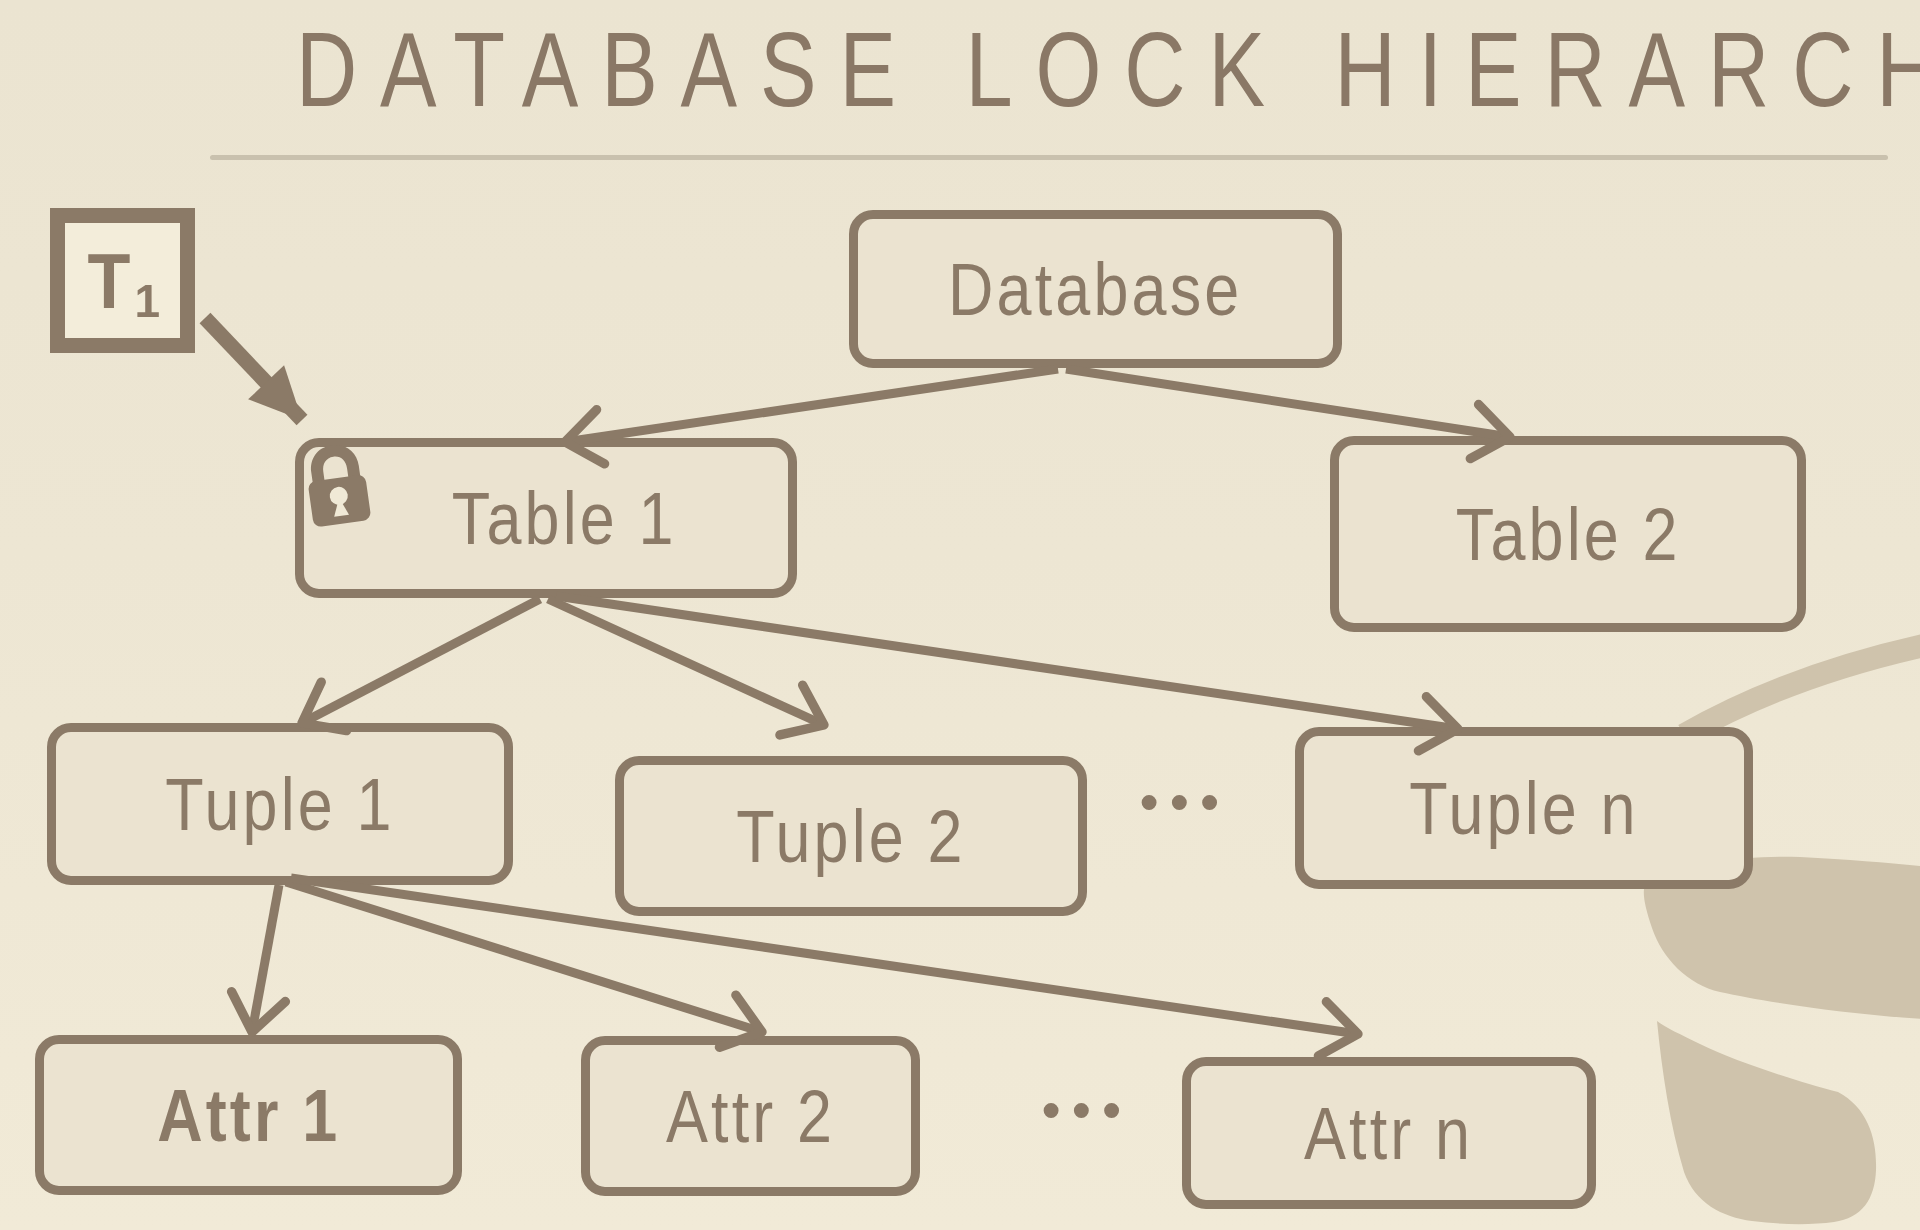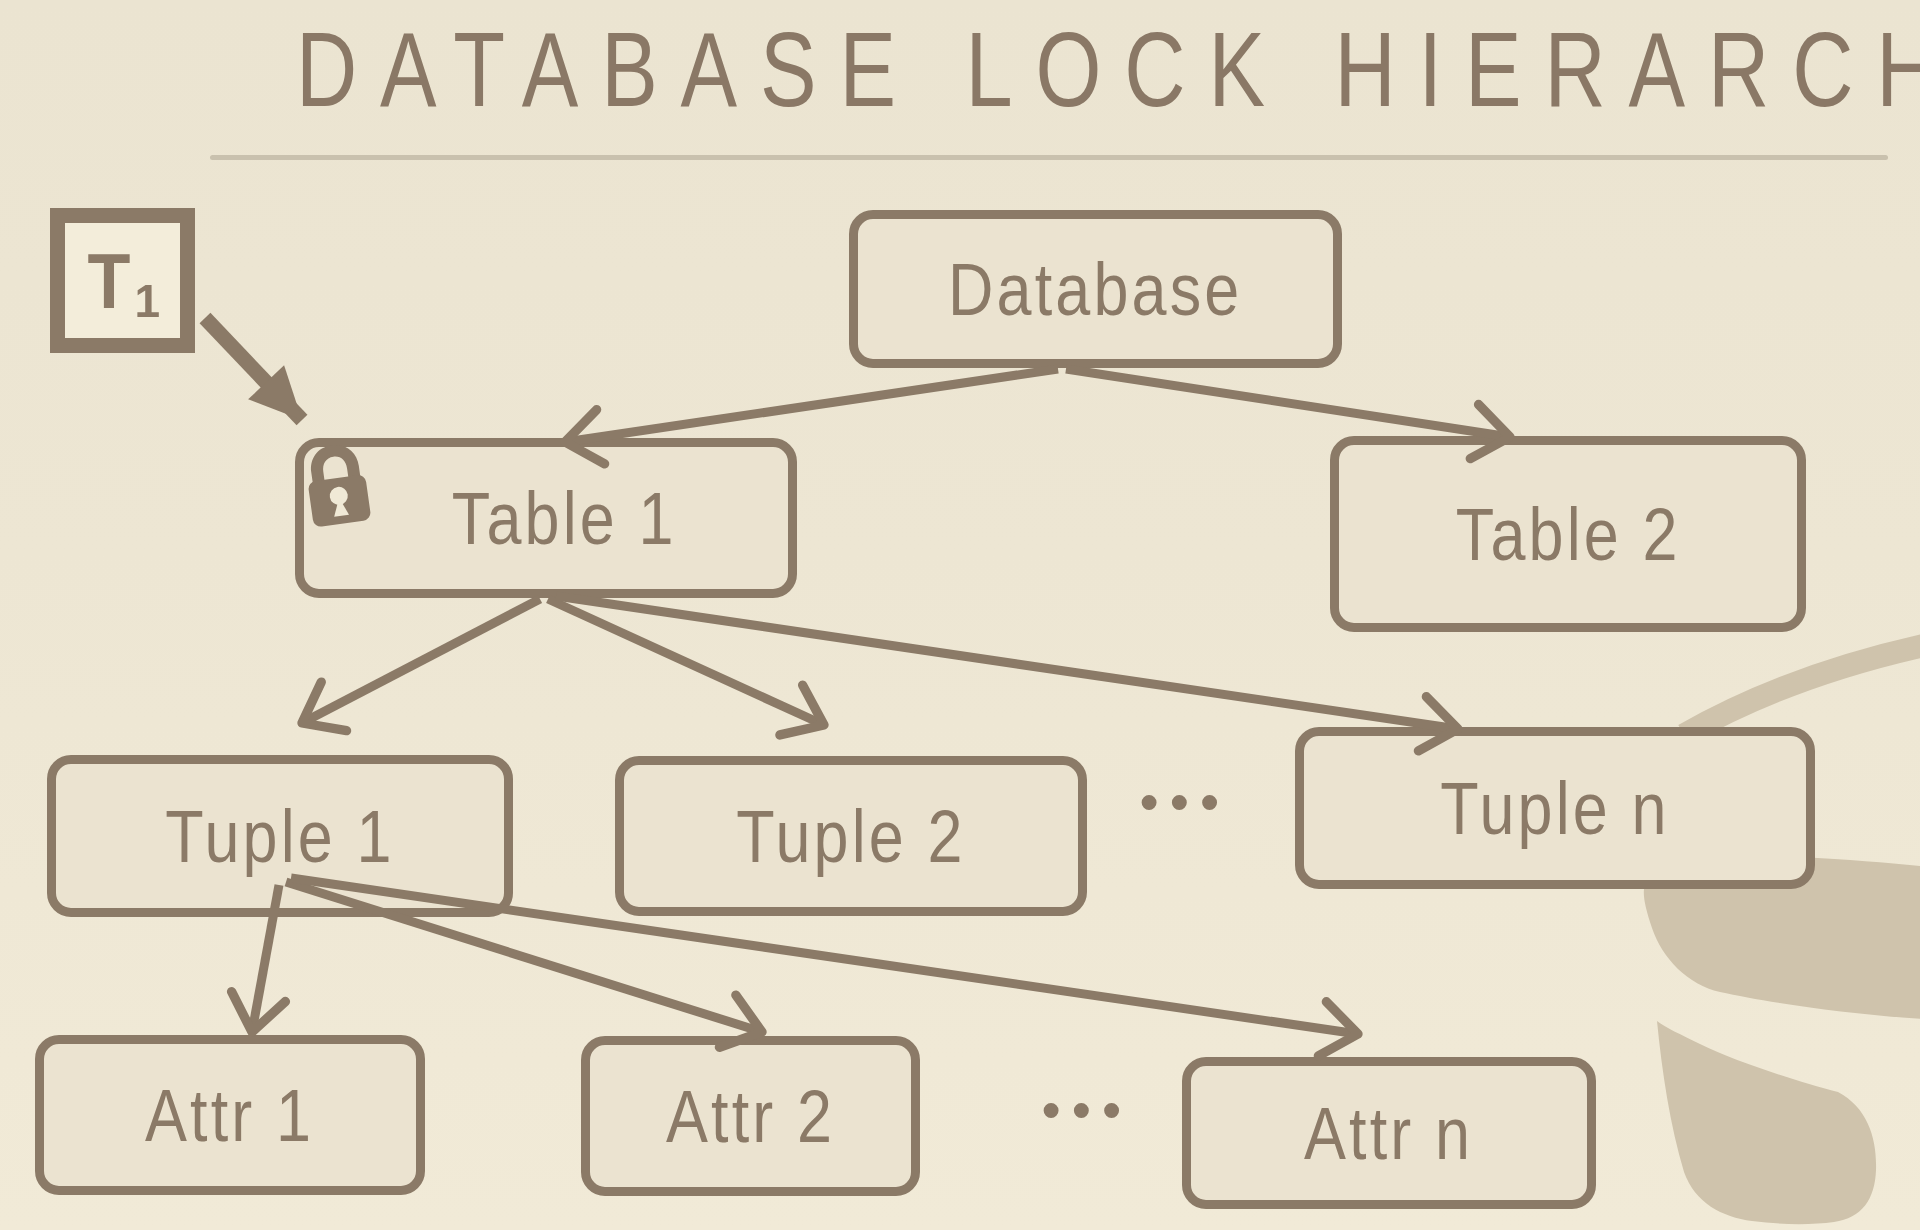--- a/index.html
+++ b/index.html
@@ -27,24 +27,24 @@
     background:#ebe3d0;border:9px solid #8b7a67;border-radius:24px;
     display:flex;align-items:center;justify-content:center;
   }
   .node .lbl{
     display:inline-block;font-size:74px;color:#8b7a67;letter-spacing:0.05em;
     white-space:nowrap;transform:scaleX(0.85);transform-origin:center;
   }
   .n-db {left:815px; top:210px; width:493px;height:158px;margin-left:34px;}
   .n-t1 {left:295px; top:438px; width:502px;height:160px;padding-left:36px;}
   .n-t2 {left:1330px;top:436px; width:476px;height:196px;}
-  .n-tu1{left:47px;  top:723px; width:466px;height:162px;margin-top:32px;}
+  .n-tu1{left:47px;  top:723px; width:466px;height:162px;}
   .n-tu2{left:615px; top:724px; width:472px;height:160px;margin-top:32px;}
-  .n-tun{left:1295px;top:727px; width:520px;height:162px;align-items:center;}
-  .n-a1 {left:35px;  top:1035px;width:390px;height:160px;}
+  .n-tun{left:1295px;top:727px; width:458px;height:162px;align-items:center;}
+  .n-a1 {left:35px;  top:1035px;width:427px;height:160px;font-weight:bold;}
   .n-a2 {left:581px; top:1036px;width:339px;height:160px;}
   .n-an {left:1182px;top:1039px;width:414px;height:152px;margin-top:18px;}
   
   .dots{
     position:absolute;z-index:10;color:#8b7a67;font-size:52px;font-weight:700;
     letter-spacing:12px;line-height:1;
   }
   .dots-tuples{left:1140px;top:776px;}
   .dots-attrs {left:1042px;top:1084px;}
   

